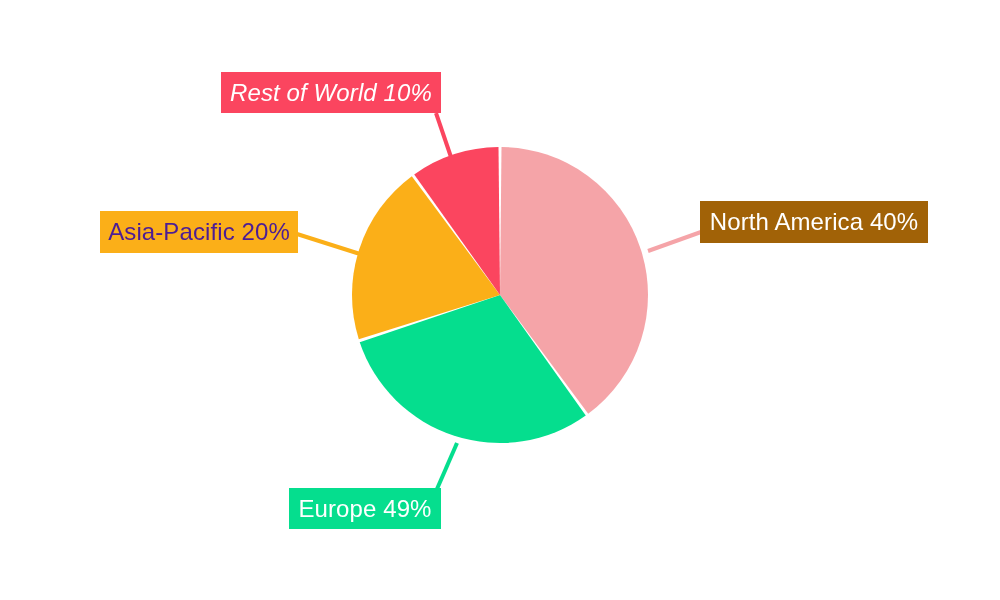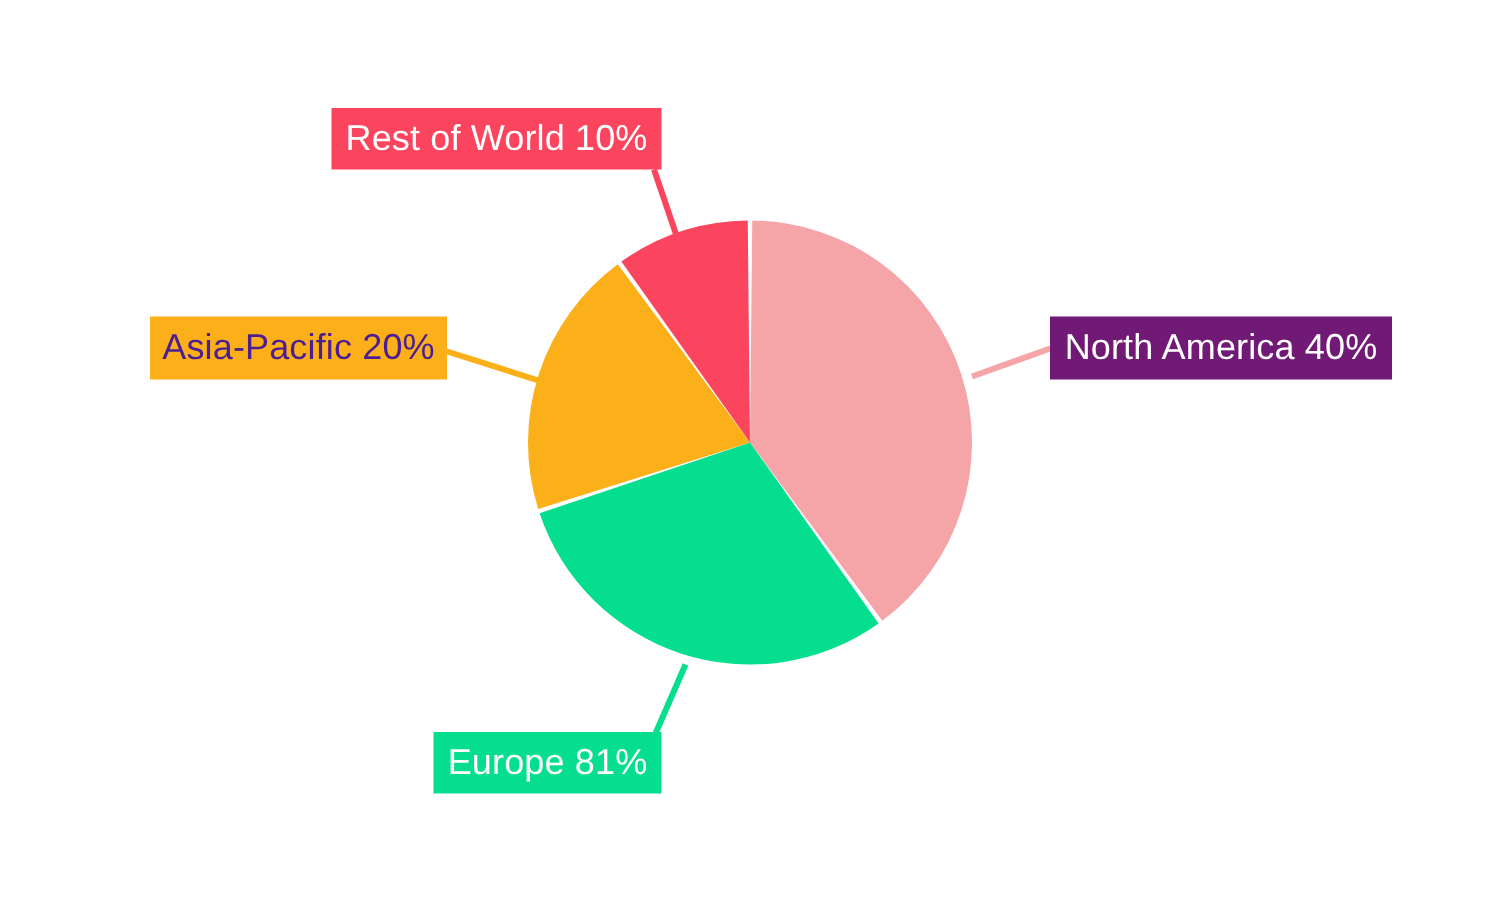--- a/index.html
+++ b/index.html
@@ -54,19 +54,19 @@
       </g>
     <g id="pie-slices">
         <path d="M 500 295 L 501.50 147.01 A 148 148 0 0 1 588.20 413.85 Z" fill="#f5a4a8"></path>
         <path d="M 500 295 L 585.77 415.61 A 148 148 0 0 1 359.71 342.16 Z" fill="#05de8e"></path>
         <path d="M 500 295 L 358.79 339.31 A 148 148 0 0 1 411.80 176.15 Z" fill="#fbaf18"></path>
         <path d="M 500 295 L 414.23 174.39 A 148 148 0 0 1 498.50 147.01 Z" fill="#fb455f"></path>
       </g>
   </svg>
 
   <div id="labels-layer">
-      <div class="slice-label" style="left: 700px; top: 211px; width: 228px; height: 42px; background: #701a75; color: rgb(255, 255, 255);">North America 40%</div>
-      <div class="slice-label" style="left: 289px; top: 488px; width: 152px; height: 41px; background: rgb(5, 222, 142); color: rgb(255, 255, 255);">Europe 81%</div>
+      <div class="slice-label" style="left: 700px; top: 201px; width: 228px; height: 42px; background: #a16207; color: rgb(255, 255, 255);">North America 40%</div>
+      <div class="slice-label" style="left: 289px; top: 488px; width: 152px; height: 41px; background: rgb(5, 222, 142); color: rgb(255, 255, 255);">Europe 49%</div>
       <div class="slice-label" style="left: 100px; top: 211px; width: 198px; height: 42px; background: rgb(251, 175, 24); color: #4c1d95;">Asia-Pacific 20%</div>
-      <div class="slice-label" style="left: 221px; top: 72px; width: 220px; height: 41px; background: rgb(251, 69, 95); color: rgb(255, 255, 255);">Rest of World 10%</div>
+      <div class="slice-label" style="left: 221px; top: 72px; width: 220px; height: 41px; background: rgb(251, 69, 95); color: rgb(255, 255, 255); font-style: italic;">Rest of World 10%</div>
     </div>
 
 </div>
 
 </body></html>

